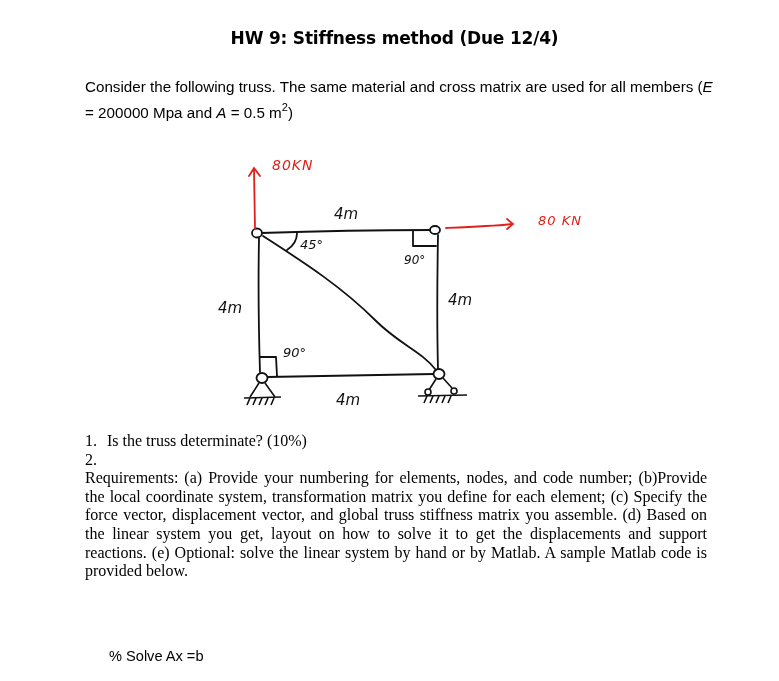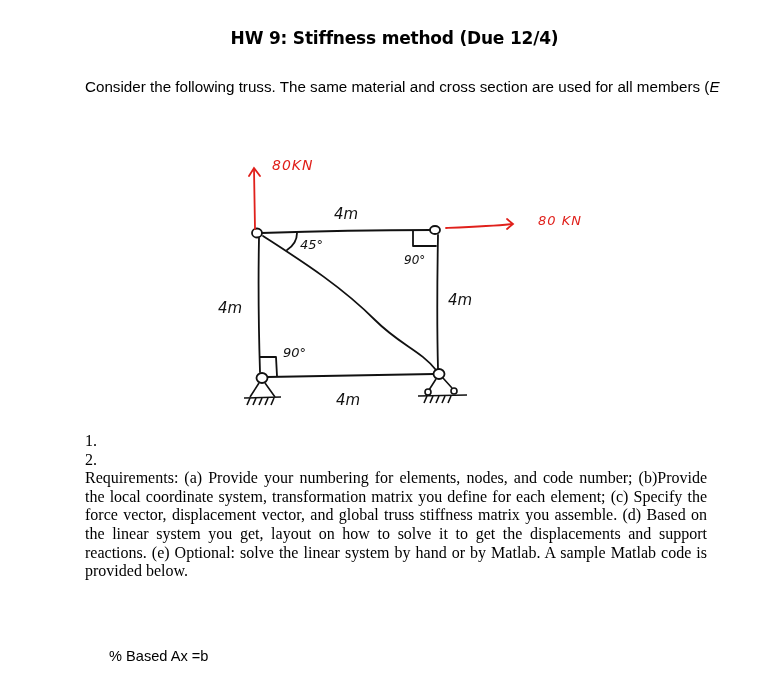--- a/index.html
+++ b/index.html
@@ -76,21 +76,22 @@
       line-height: 21px;
       white-space: pre;
     }
   </style>
 </head>
 <body>
 
 <div class="title">HW 9: Stiffness method (Due 12/4)</div>
 
 <div class="intro">
-  <div><span>Consider the following truss. The same material and cross section are used for all members (</span><i>E</i></div>
+  <div><span>Consider the following truss. The same material and cross matrix are used for all members (</span><i>E</i></div>
+  <div><span>= 200000 Mpa and </span><i>A</i><span> = 0.5 m</span><sup>2</sup><span>)</span></div>
 </div>
 
 <svg class="diagram" viewBox="0 0 779 681" width="779" height="681">
 
   <g stroke="#111" stroke-width="1.8" fill="none" stroke-linecap="round" stroke-linejoin="round">
     <path d="M261 233 C 320 231, 380 230, 432 230"></path>
     <path d="M259 238 C 258 290, 259 340, 260 372"></path>
     <path d="M438 235 C 437 290, 437 330, 438 369"></path>
     <path d="M267 377 C 330 376, 390 375, 434 374"></path>
     <path d="M263 236 C 300 260, 340 285, 375 320 C 400 345, 420 350, 436 370"></path>
@@ -137,24 +138,25 @@
   <text x="218" y="313" fill="#111" font-size="15" font-style="italic">4m</text>
   <text x="448" y="305" fill="#111" font-size="15" font-style="italic">4m</text>
   <text x="300" y="249" fill="#111" font-size="13" font-style="italic">45°</text>
   <text x="404" y="264" fill="#111" font-size="12" font-style="italic">90°</text>
   <text x="283" y="357" fill="#111" font-size="13" font-style="italic">90°</text>
 </svg>
 
 <div class="questions">
   <div class="q-item">
     <span class="q-num">1.</span>
+    <span>Is the truss determinate? (10%)</span>
   </div>
   <div class="q-item">
     <span class="q-num">2.</span>
   </div>
   <div class="req"><b>Requirements</b><span>: (a) Provide your numbering for elements, nodes, and code number; (b)Provide the local coordinate system, transformation matrix you define for each element; (c) Specify the force vector, displacement vector, and global truss stiffness matrix you assemble. (d) Based on the linear system you get, layout on how to solve it to get the displacements and support reactions. (e) Optional: solve the linear system by hand or by Matlab. A sample Matlab code is provided below.</span></div>
 </div>
 
 <div class="code">
-  <div>% Based Ax =b</div>
+  <div>% Solve Ax =b</div>
   
   
 </div>
 
 </body></html>

